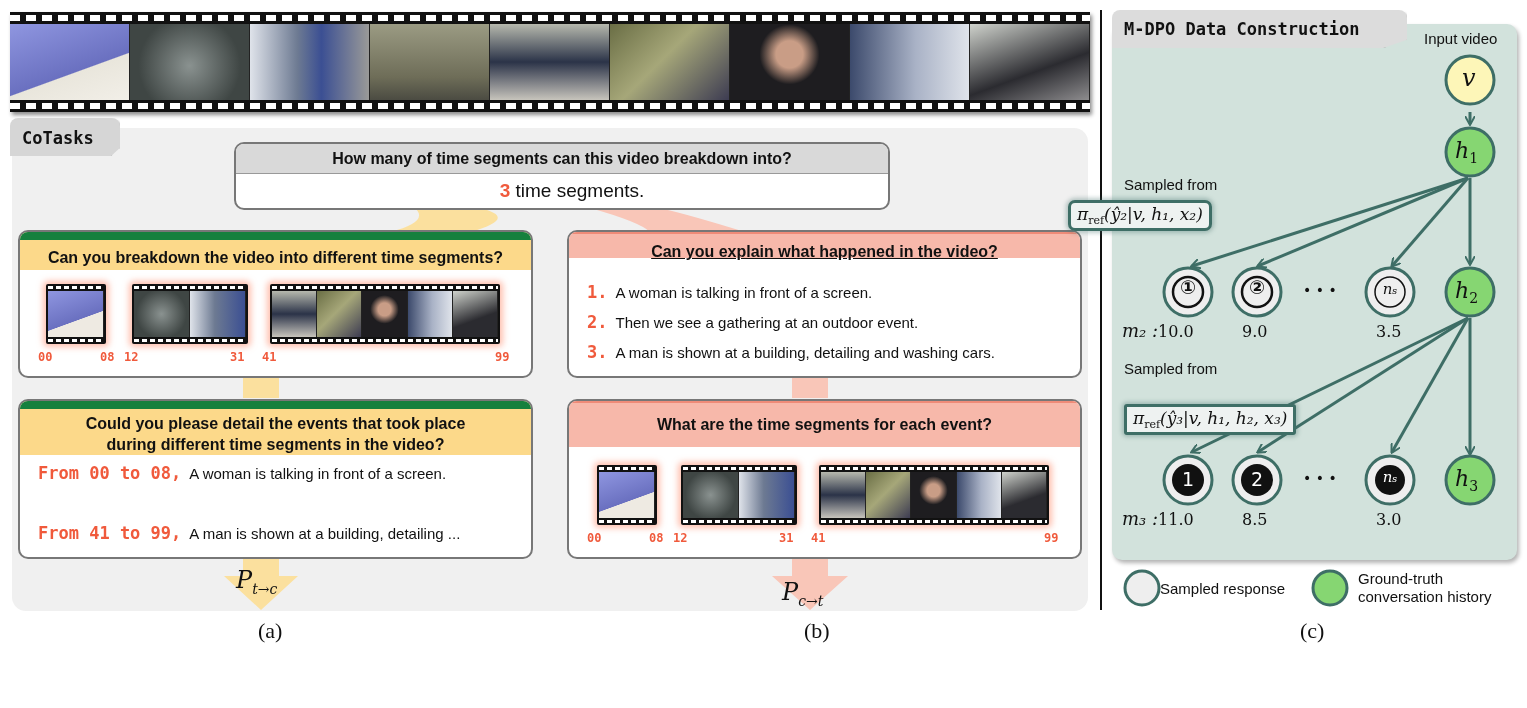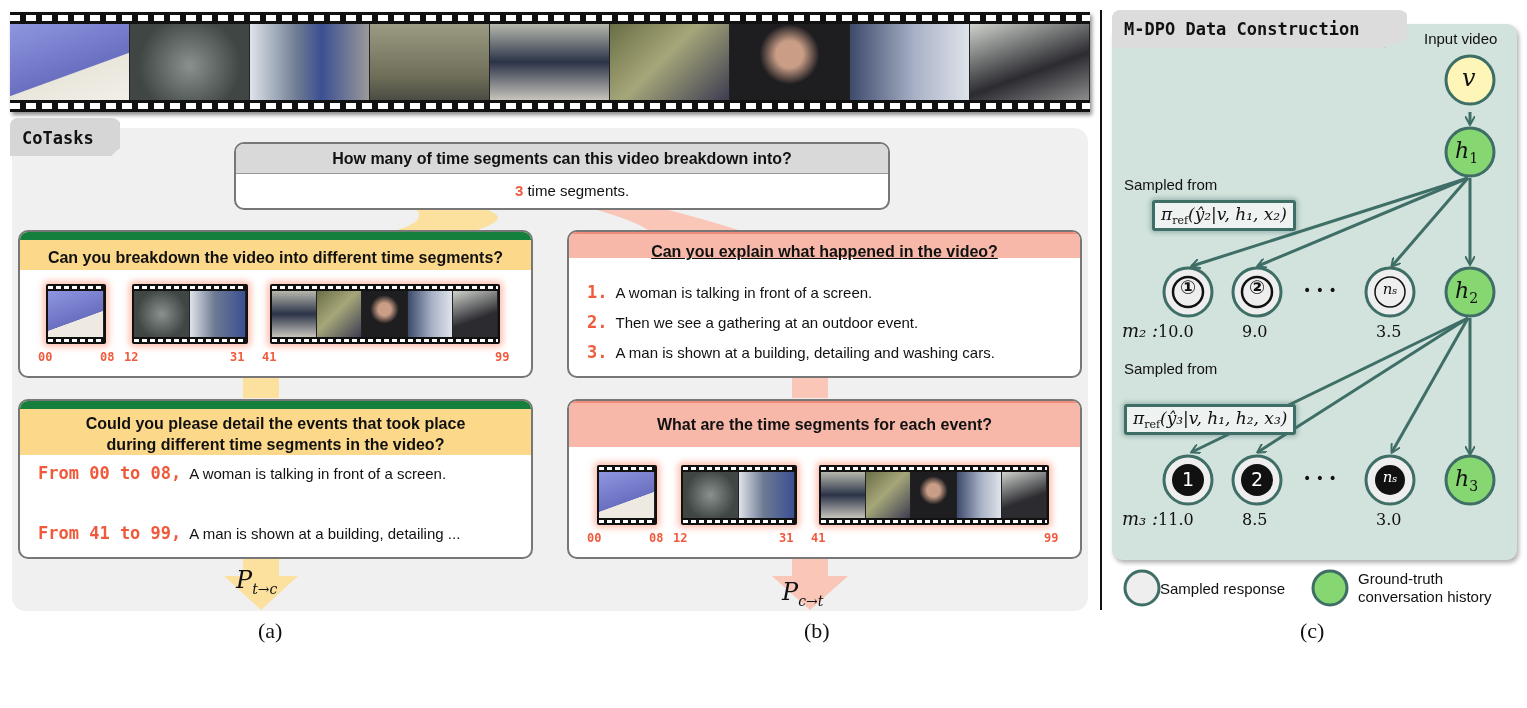--- a/index.html
+++ b/index.html
@@ -82,21 +82,21 @@
   <path d="M415 208 Q430 222 390 232 L470 232 Q520 218 480 208 Z" fill="#fbe09e"></path>
   <path d="M590 208 Q640 222 650 232 L745 232 Q690 215 660 208 Z" fill="#f9c6b8"></path>
   <rect x="243" y="376" width="36" height="22" fill="#fbe09e"></rect>
   <rect x="792" y="376" width="36" height="22" fill="#f9c6b8"></rect>
   <path d="M243 556 L279 556 L279 576 L298 576 L261 610 L224 576 L243 576 Z" fill="#fbe09e"></path>
   <path d="M792 556 L828 556 L828 576 L848 576 L810 610 L772 576 L792 576 Z" fill="#f9c6b8"></path>
 </svg>
 
 <div class="qcard gray" style="left:234px;top:142px;width:656px;height:68px;">
   <div class="qhead" style="height:30px;line-height:30px;">How many of time segments can this video breakdown into?</div>
-  <div style="text-align:center;font-family:'Liberation Sans',sans-serif;font-size:15px;line-height:34px;color:#111;margin-left:20px;">
+  <div style="text-align:center;font-family:'Liberation Sans',sans-serif;font-size:19px;line-height:34px;color:#111;margin-left:20px;">
     <span class="red-num">3</span><span> time segments.</span>
   </div>
 </div>
 
 <div class="qcard yellow" style="left:18px;top:230px;width:515px;height:148px;">
   <div class="qhead" style="height:38px;line-height:36px;">Can you breakdown the video into different time segments?</div>
   <div class="mini-film" style="position:absolute;left:26px;top:52px;width:60px;height:60px;">
     <div class="holes top"></div>
       <div class="frames">
         <div class="frame" style="background:linear-gradient(160deg,#8f96e0,#6a70c0 60%,#eeeae2 61%);"></div>
@@ -247,21 +247,21 @@
 <div style="position:absolute;left:1245px;top:276px;width:24px;text-align:center;font-family:'DejaVu Sans',sans-serif;font-weight:bold;font-size:19px;color:#111;">②</div>
 <div style="position:absolute;left:1374px;top:280px;width:32px;text-align:center;font-family:'DejaVu Serif',serif;font-style:italic;font-size:15px;color:#111;">nₛ</div>
 <div style="position:absolute;left:1303px;top:282px;font-size:14px;color:#111;">• • •</div>
 
 <div style="position:absolute;left:1176px;top:468px;width:24px;text-align:center;font-family:'DejaVu Sans',sans-serif;font-size:19px;color:#fff;">1</div>
 <div style="position:absolute;left:1245px;top:468px;width:24px;text-align:center;font-family:'DejaVu Sans',sans-serif;font-size:19px;color:#fff;">2</div>
 <div style="position:absolute;left:1374px;top:468px;width:32px;text-align:center;font-family:'DejaVu Serif',serif;font-style:italic;font-size:15px;color:#fff;">nₛ</div>
 <div style="position:absolute;left:1303px;top:470px;font-size:14px;color:#111;">• • •</div>
 
 <div class="small-text" style="left:1124px;top:176px;">Sampled from</div>
-<div class="formula-box" style="left:1152px;top:200px;"><span>π</span><sub>ref</sub><span>(ŷ₂|v, h₁, x₂)</span></div>
+<div class="formula-box" style="left:1068px;top:200px;border-radius:7px;"><span>π</span><sub>ref</sub><span>(ŷ₂|v, h₁, x₂)</span></div>
 
 <div class="small-text" style="left:1124px;top:360px;">Sampled from</div>
 <div class="formula-box" style="left:1124px;top:385px;margin-top:19px;"><span>π</span><sub>ref</sub><span>(ŷ₃|v, h₁, h₂, x₃)</span></div>
 
 <div class="score" style="left:1122px;top:320px;"><i>m₂ :</i><span>10.0</span></div>
 <div class="score" style="left:1242px;top:322px;">9.0</div>
 <div class="score" style="left:1376px;top:322px;">3.5</div>
 
 <div class="score" style="left:1122px;top:508px;"><i>m₃ :</i><span>11.0</span></div>
 <div class="score" style="left:1242px;top:510px;">8.5</div>

